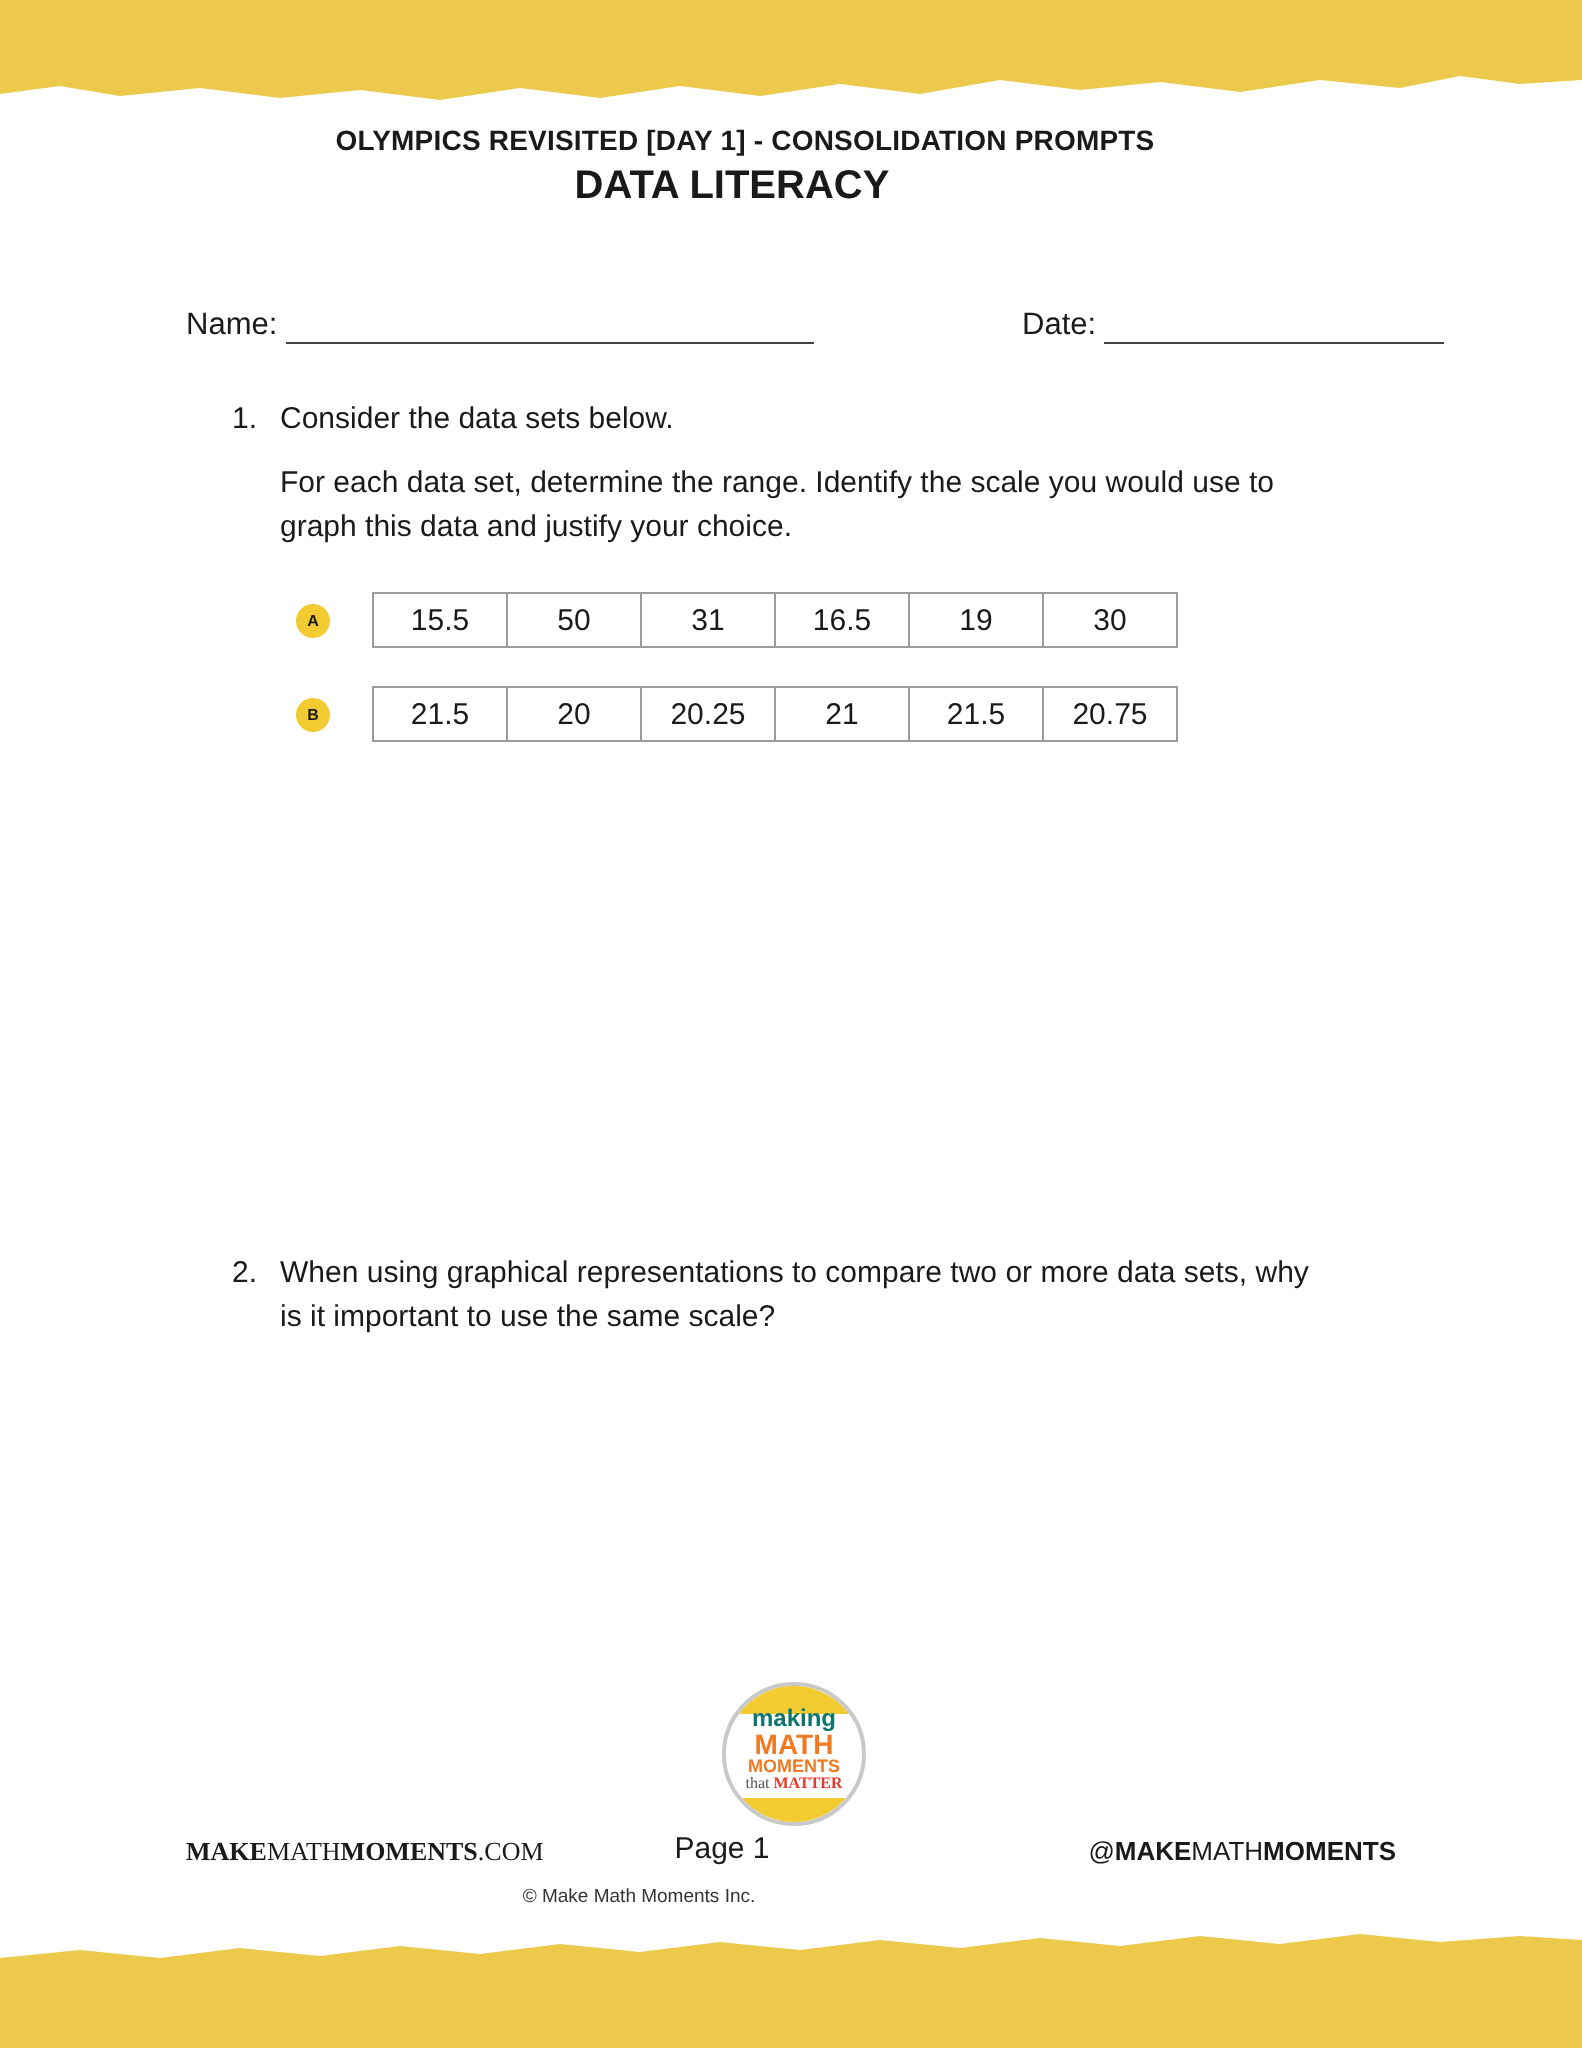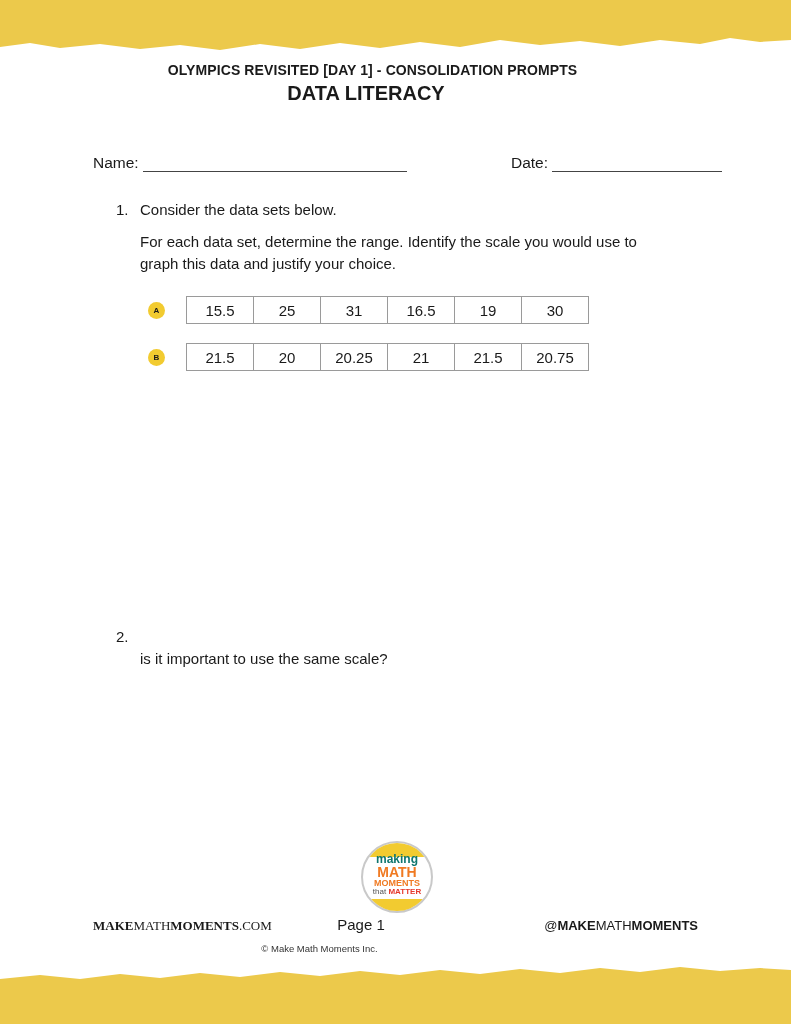--- a/index.html
+++ b/index.html
@@ -18,21 +18,21 @@
   .cells{display:flex;border:1px solid #9a9a9a;}
   .cell{width:66px;height:26px;display:flex;align-items:center;justify-content:center;font-size:15px;border-right:1px solid #9a9a9a;}
   .cell:last-child{border-right:none;}
   .logo{position:absolute;left:361px;top:841px;width:68px;height:68px;border-radius:50%;background:#ffffff;border:2px solid #c9c9c9;overflow:hidden;}
   .logo-top{position:absolute;left:0;top:0;width:100%;height:14px;background:#f2cb30;}
   .logo-bot{position:absolute;left:0;bottom:0;width:100%;height:12px;background:#f2cb30;}
   .logo-text{position:absolute;left:0;top:10px;width:100%;text-align:center;line-height:1;}
   .lt1{font-size:12px;color:#0f766e;font-weight:bold;display:block;}
   .lt2{font-size:14px;color:#f07a22;font-weight:bold;display:block;}
   .lt3{font-size:9px;color:#f07a22;font-weight:bold;display:block;}
-  .lt4{font-size:8px;color:#555;display:block;}
+  .lt4{font-size:8px;color:#555;display:block;font-family:Liberation Serif, serif;}
   .lt4 b{color:#e6392b;}
   .foot-left{position:absolute;left:93px;top:918px;font-size:13px;font-family:Liberation Serif, serif;}
   .foot-center{position:absolute;left:0;width:722px;top:916px;text-align:center;font-size:15px;}
   .foot-right{position:absolute;right:93px;top:918px;font-size:13px;}
   .light{font-weight:normal;}
   .heavy{font-weight:bold;}
   .copy{position:absolute;left:0;width:639px;top:942px;text-align:center;font-size:9.5px;line-height:13px;color:#333;}
 </style>
 </head>
 <body>
@@ -57,21 +57,21 @@
   <span class="qnum">1.</span>
   <span class="qtext" style="top:0;">Consider the data sets below.</span>
   <span class="qtext" style="top:32px;">For each data set, determine the range. Identify the scale you would use to</span>
   <span class="qtext" style="top:54px;">graph this data and justify your choice.</span>
 </div>
 
 <div class="row" style="top:296px;">
   <div class="badge">A</div>
   <div class="cells">
     <div class="cell">15.5</div>
-    <div class="cell">25</div>
+    <div class="cell">50</div>
     <div class="cell">31</div>
     <div class="cell">16.5</div>
     <div class="cell">19</div>
     <div class="cell">30</div>
   </div>
 </div>
 
 <div class="row" style="top:343px;">
   <div class="badge">B</div>
   <div class="cells">
@@ -79,20 +79,21 @@
     <div class="cell">20</div>
     <div class="cell">20.25</div>
     <div class="cell">21</div>
     <div class="cell">21.5</div>
     <div class="cell">20.75</div>
   </div>
 </div>
 
 <div class="q" style="left:116px;top:626px;width:620px;height:50px;">
   <span class="qnum">2.</span>
+  <span class="qtext" style="top:0;">When using graphical representations to compare two or more data sets, why</span>
   <span class="qtext" style="top:22px;">is it important to use the same scale?</span>
 </div>
 
 <div class="logo">
   <div class="logo-top"></div>
   <div class="logo-bot"></div>
   <div class="logo-text">
     <span class="lt1">making</span>
     <span class="lt2">MATH</span>
     <span class="lt3">MOMENTS</span>

